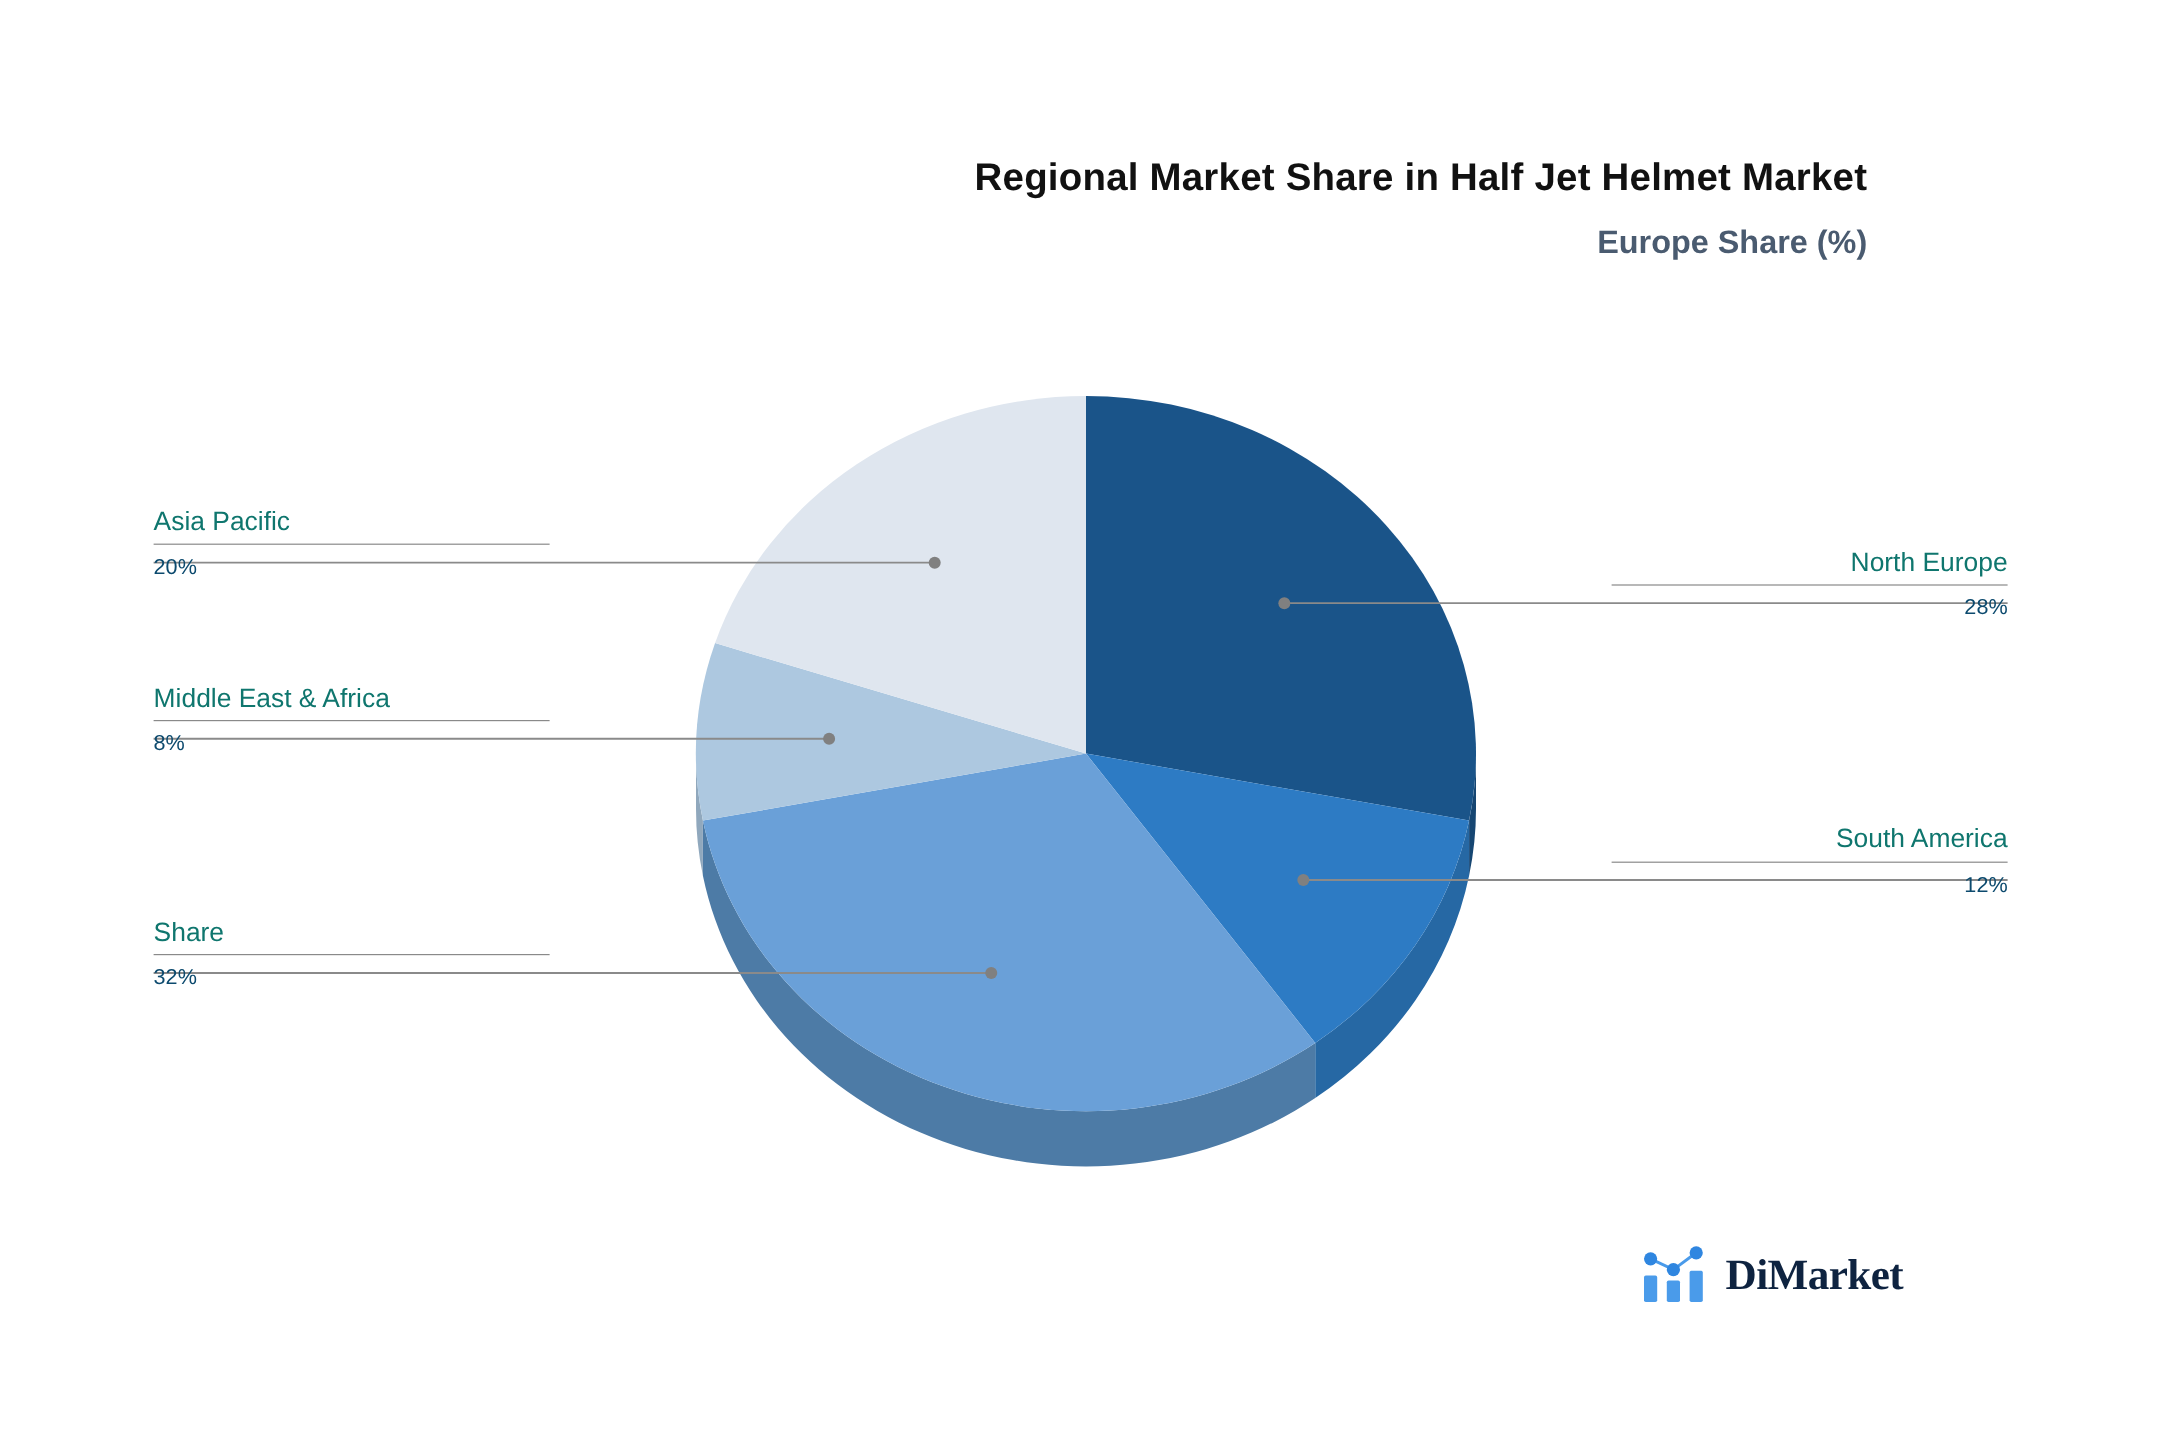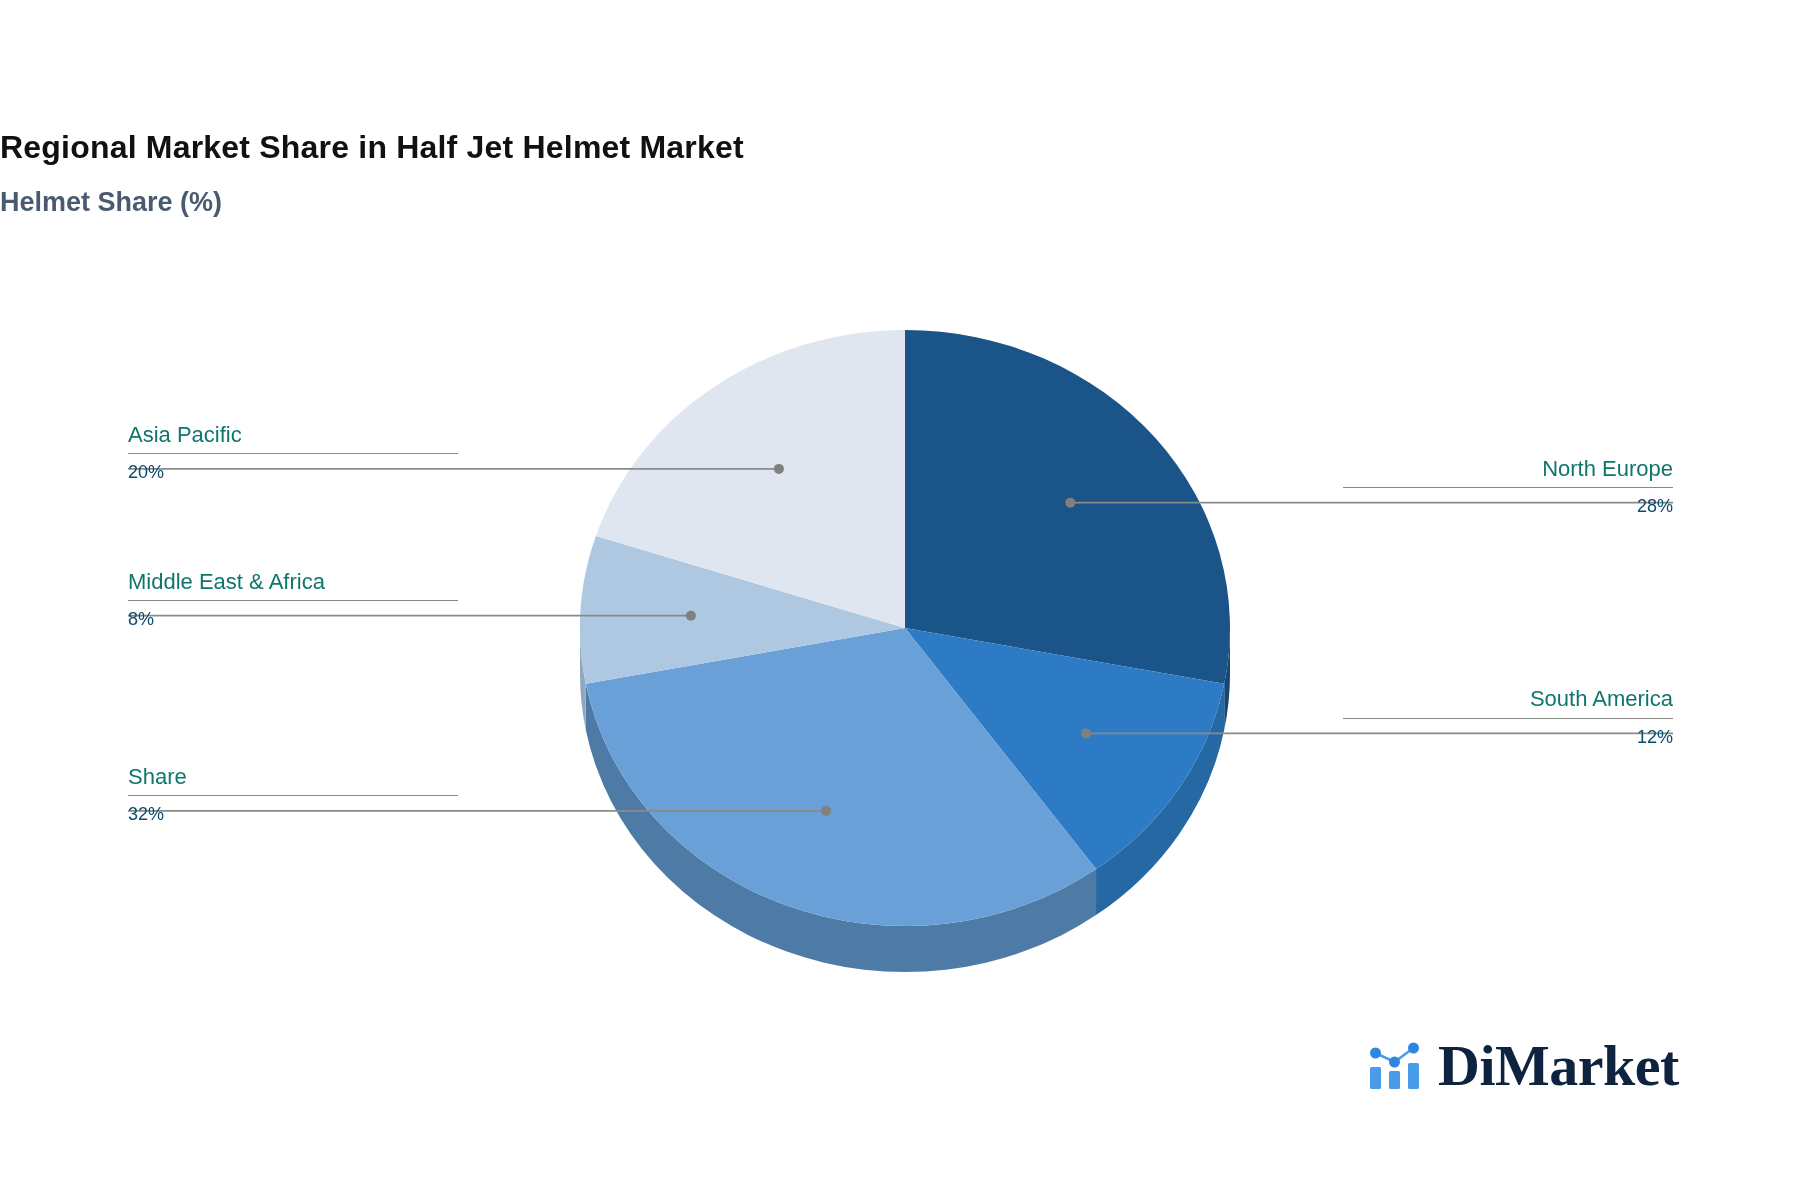--- a/index.html
+++ b/index.html
@@ -20,21 +20,21 @@
     height: 1196px;
     background: #ffffff;
   }
 
   
   .title-block {
     position: absolute;
     top: 128px;
     left: 0;
     width: 1556px;
-    text-align: left;
+    text-align: right;
   }
   .chart-title {
     font-size: 32px;
     font-weight: bold;
     color: #111111;
     letter-spacing: 0.2px;
     line-height: 1.2;
     margin: 0;
   }
   .chart-subtitle {
@@ -91,35 +91,35 @@
   #logo {
     position: absolute;
     left: 1368px;
     top: 1037px;
     display: flex;
     align-items: center;
     gap: 14px;
   }
   #logo .logo-text {
     font-family: "Liberation Serif", serif;
-    font-size: 58px;
+    font-size: 36px;
     font-weight: bold;
     color: #0e2340;
     letter-spacing: -0.5px;
     line-height: 1;
   }
 </style>
 </head>
 <body>
 
 <div id="canvas">
 
   <div class="title-block">
     <div class="chart-title">Regional Market Share in Half Jet Helmet Market</div>
-    <div class="chart-subtitle">Helmet Share (%)</div>
+    <div class="chart-subtitle">Europe Share (%)</div>
   </div>
 
   <svg id="pie-svg" viewBox="0 0 1800 1196">
     <g>
 
       <g id="pie-sides">
           <path d="M 1230 628
                A 325 298 0 0 1 1224.2433564868238 683.839631746546
                L 1224.2433564868238 729.839631746546
                A 325 298 0 0 0 1230 674 Z" fill="#164672"></path>

